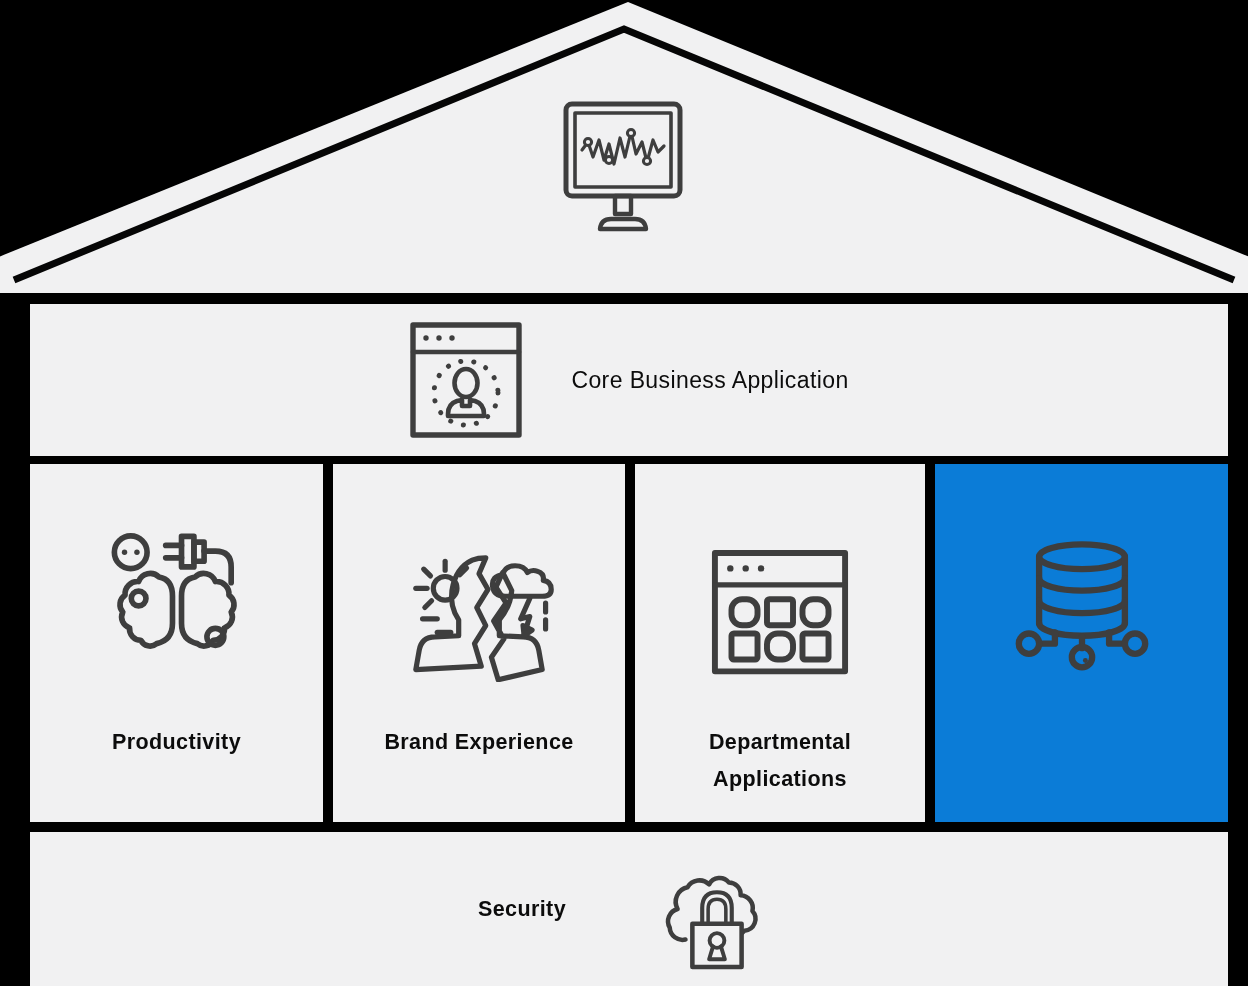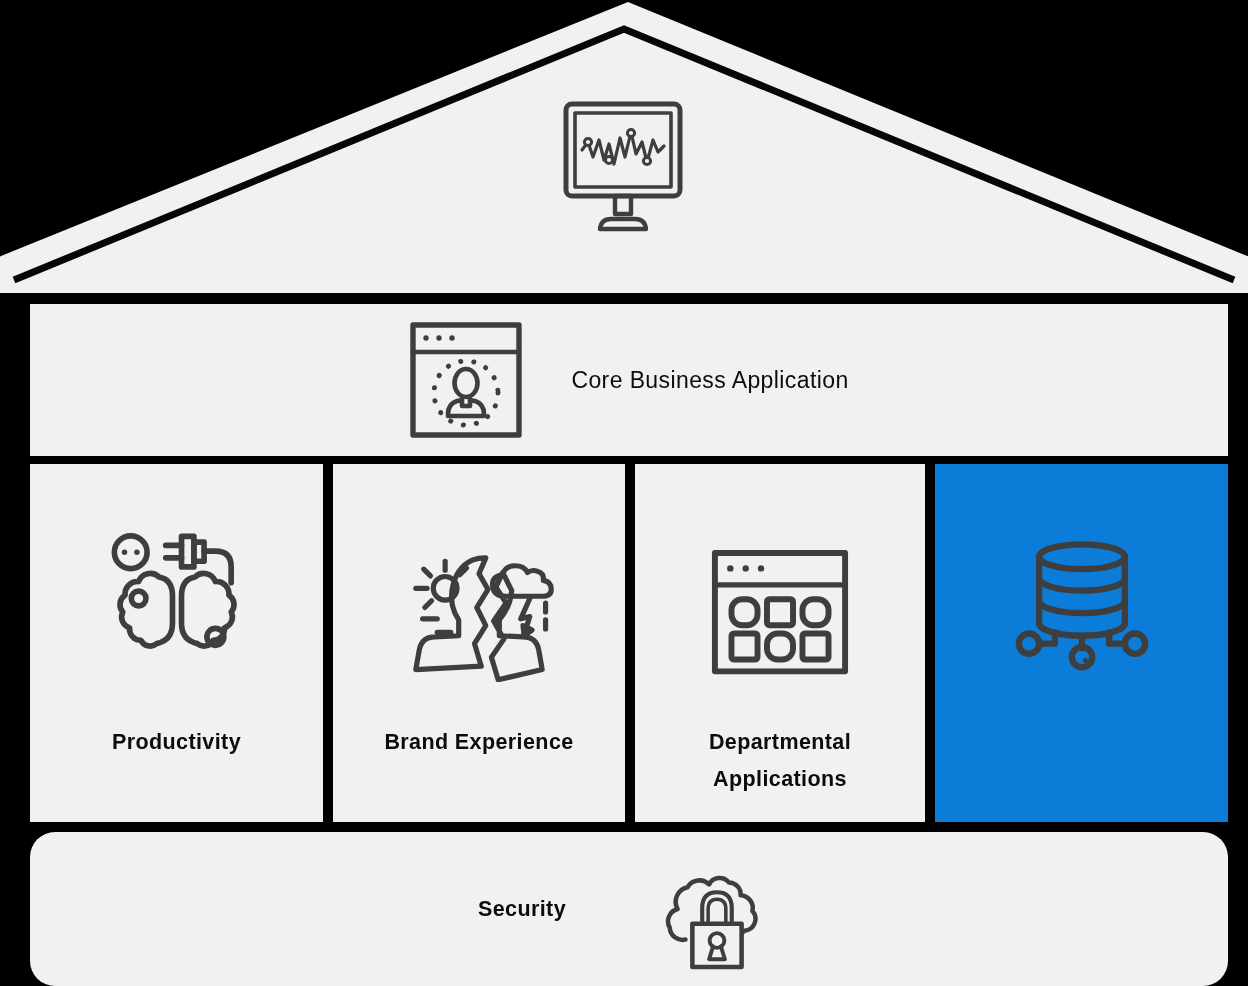--- a/index.html
+++ b/index.html
@@ -21,21 +21,21 @@
   .col-1{left:30px;width:293px;}
   .col-2{left:333px;width:292px;}
   .col-3{left:635px;width:290px;}
   .col-4{left:935px;width:293px;background:#0b7cd7;}
   .col .icon-wrap{height:218px;display:flex;align-items:flex-end;justify-content:center;padding-top:36px;box-sizing:border-box;}
   .col .col-label{
     margin-top:42px;font-size:21.5px;font-weight:700;color:#0c0c0c;letter-spacing:.4px;
     text-align:center;line-height:1.72;max-width:240px;
   }
   .band-sec{left:30px;top:832px;width:1198px;height:154px;
-    display:flex;align-items:center;justify-content:center;gap:86px;border-radius:25px;}
+    display:flex;align-items:center;justify-content:center;gap:86px;}
   .band-sec .band-label{font-size:21.5px;font-weight:700;color:#0c0c0c;letter-spacing:.4px;}
   .ico{stroke:#3e3e3e;fill:none;stroke-linecap:round;stroke-linejoin:round;}
   .ico .fillDot{fill:#3e3e3e;stroke:none;}
 </style>
 </head>
 <body>
 
 <div class="stage">
 
   <svg class="roof-svg" width="1248" height="296" viewBox="0 0 1248 296">

